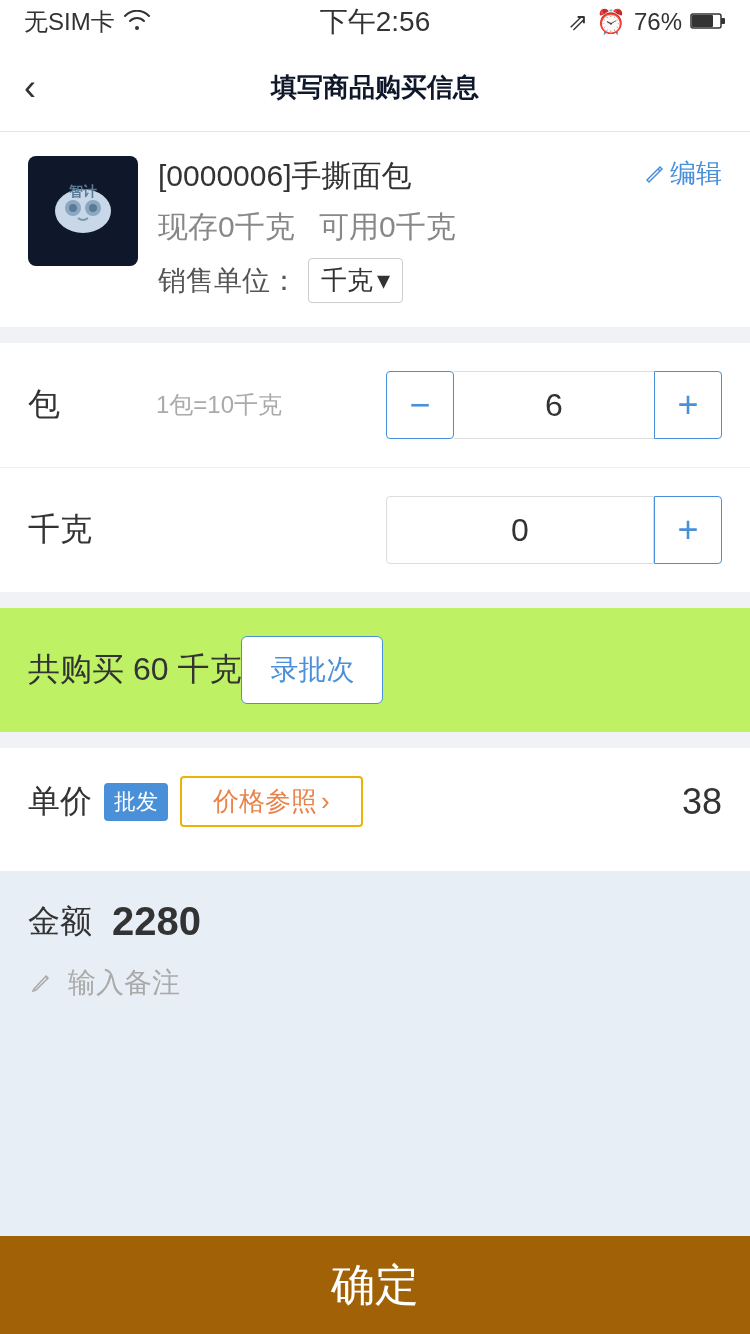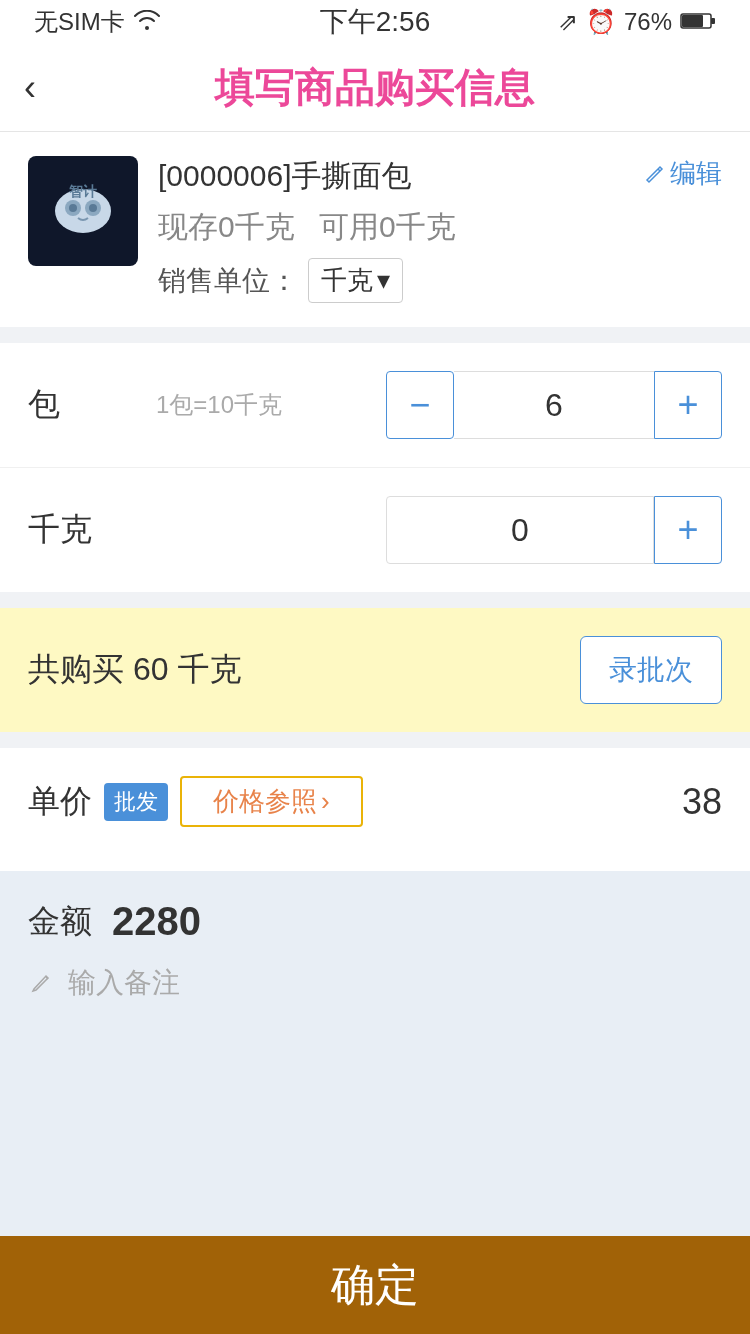--- a/index.html
+++ b/index.html
@@ -13,21 +13,21 @@
       color: #333;
     }
 
     
     .status-bar {
       background: #fff;
       height: 44px;
       display: flex;
       align-items: center;
       justify-content: space-between;
-      padding: 0 34px;
+      padding: 0 24px;
       font-size: 24px;
       color: #333;
     }
     .status-left { display: flex; align-items: center; gap: 8px; }
     .status-center { font-size: 28px; font-weight: 500; position: absolute; left: 50%; transform: translateX(-50%); }
     .status-right { display: flex; align-items: center; gap: 8px; font-size: 24px; }
 
     
     .nav-bar {
       background: #fff;
@@ -39,23 +39,23 @@
       border-bottom: 1px solid #e5e5e5;
     }
     .nav-back {
       position: absolute;
       left: 24px;
       font-size: 36px;
       color: #333;
       cursor: pointer;
     }
     .nav-title {
-      font-size: 40px;
+      font-size: 26px;
       font-weight: 600;
-      color: #ec4899;
+      color: #0f172a;
     }
 
     
     .product-card {
       background: #fff;
       padding: 24px 28px;
       display: flex;
       align-items: flex-start;
       gap: 20px;
       margin-bottom: 16px;
@@ -181,25 +181,24 @@
       border: 1px solid #ddd;
       text-align: center;
       font-size: 32px;
       color: #333;
       background: #fff;
       border-radius: 4px 0 0 4px;
     }
 
     
     .summary-row {
-      background: #fef9c3;
+      background: #bef264;
       padding: 28px 28px;
       display: flex;
       align-items: center;
-      justify-content: space-between;
       margin-bottom: 16px;
     }
     .summary-text {
       font-size: 32px;
       color: #333;
     }
     .batch-btn {
       border: 1px solid #4a90d9;
       color: #4a90d9;
       background: #fff;

